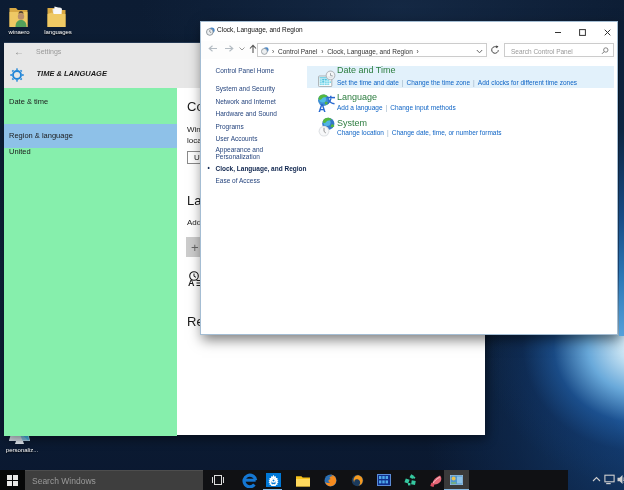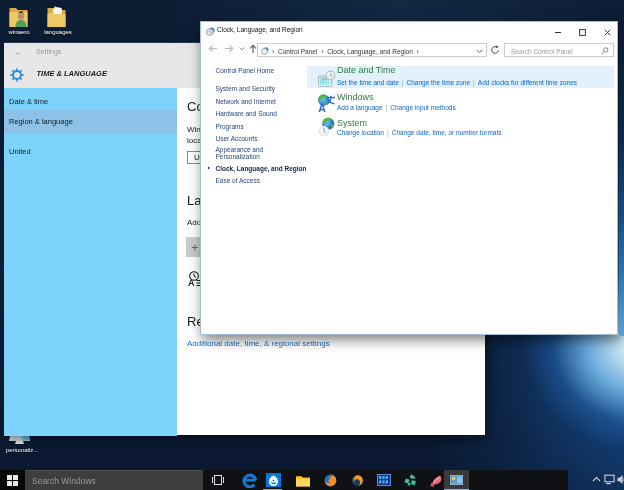--- a/index.html
+++ b/index.html
@@ -13,21 +13,21 @@
       linear-gradient(180deg, #0c1c33 0%, #0e2138 55%, #0a1830 100%);
   }
   .abs { position:absolute; }
 
   
   .dlabel { position:absolute; color:#fff; font-size:6px; text-align:center; text-shadow:0 1px 1px rgba(0,0,0,0.9); }
 
   
   #settings { position:absolute; left:4px; top:42px; width:481px; height:393px; background:#fff; border-top:1.5px solid #243852; box-shadow:2px 4px 10px rgba(0,0,0,0.45); }
   #set-head { position:absolute; left:0; top:0; width:100%; height:45px; background:#e7e7e7; }
-  #set-side { position:absolute; left:0; top:45px; width:173px; height:348px; background:#7dd3fc; }
+  #set-side { position:absolute; left:0; top:45px; width:173px; height:348px; background:#86efac; }
   .srow { position:absolute; left:0; width:173px; height:24px; font-size:7.5px; color:#1a1a1a; line-height:24px; padding-left:5px; }
   #set-content { position:absolute; left:173px; top:45px; right:0; bottom:0; background:#fff; padding-left:10px; color:#1a1a1a; }
 
   
   #cp { position:absolute; left:200px; top:21px; width:418px; height:314px; background:#fff; border:1px solid #a4bdd3; box-shadow:2px 5px 12px rgba(0,0,0,0.5); }
   #cp-toolbar { position:absolute; left:0; top:19px; width:100%; height:18px; background:#fdfdfd; }
   .tbox { position:absolute; background:#fff; border:1px solid #cccccc; }
   .navlink { position:absolute; left:14.5px; color:#26457e; font-size:6.5px; white-space:nowrap; }
   .cathead { color:#2c7d3f; font-size:9px; }
   .clink { color:#0d63c5; }
@@ -77,41 +77,40 @@
     <svg style="position:absolute;left:6.3px;top:25.3px;" width="14" height="14" viewBox="0 0 14 14">
       <g stroke="#2286d8" fill="none">
         <circle cx="7" cy="7" r="4" stroke-width="1.9"></circle>
         <path stroke-width="1.9" d="M12.2 7 H13.6 M10.68 10.68 L11.67 11.67 M7 12.2 V13.6 M3.32 10.68 L2.33 11.67 M1.8 7 H0.4 M3.32 3.32 L2.33 2.33 M7 1.8 V0.4 M10.68 3.32 L11.67 2.33"></path>
       </g>
     </svg>
     <div style="position:absolute;left:32.5px;top:25.5px;color:#1a1a1a;font-size:7.5px;font-weight:bold;letter-spacing:0px;font-style:italic;">TIME &amp; LANGUAGE</div>
   </div>
   <div id="set-side">
     <div class="srow" style="top:2px;">Date &amp; time</div>
-    <div class="srow" style="top:22px;background:#8ec1e8;">Region &amp; language</div>
+    <div class="srow" style="top:36px;background:#8ec1e8;">Region &amp; language</div>
     <div class="srow" style="top:52px;">United</div>
   </div>
   <div id="set-content">
     <div style="position:absolute;left:10px;top:11px;font-size:13px;font-weight:300;color:#1a1a1a;">Country or region</div>
     <div style="position:absolute;left:10px;top:37px;font-size:8px;color:#1a1a1a;line-height:10.5px;">Windows and apps might use your country or region to give you<br>local content</div>
     <div style="position:absolute;left:10px;top:63px;width:148px;height:13px;border:1px solid #8a8a8a;font-size:8px;color:#1a1a1a;line-height:12px;padding-left:6px;">United States</div>
     <div style="position:absolute;left:10px;top:105px;font-size:13px;font-weight:300;color:#1a1a1a;">Languages</div>
     <div style="position:absolute;left:10px;top:130px;font-size:8px;color:#1a1a1a;">Add a language to read and type in that language</div>
     <div style="position:absolute;left:9px;top:149px;width:80px;height:20px;background:#cccccc;">
       <div style="position:absolute;left:5px;top:3px;color:#666;font-size:13px;font-weight:300;">+</div>
       <div style="position:absolute;left:18px;top:7px;color:#555;font-size:7px;">Add a language</div>
     </div>
     <svg style="position:absolute;left:11px;top:183px;" width="15" height="16" viewBox="0 0 15 16">
       <circle cx="6" cy="5" r="4.3" fill="none" stroke="#1a1a1a" stroke-width="1.1"></circle>
       <path d="M6 2.5 L6 5.3 L8 6.3" fill="none" stroke="#1a1a1a" stroke-width="1"></path>
       <text x="0" y="15" font-size="9" font-weight="bold" fill="#1a1a1a" font-family="Liberation Sans">A</text>
       <path d="M8.5 9.5 h6 M8.5 12 h6 M8.5 14.5 h6" stroke="#1a1a1a" stroke-width="1.1"></path>
     </svg>
     <div style="position:absolute;left:10px;top:226px;font-size:13px;font-weight:300;color:#1a1a1a;">Related settings</div>
-    <div style="position:absolute;left:10px;top:250.5px;font-size:8px;color:#1873cc;">Additional date, time, &amp; regional settings</div>
   </div>
 </div>
 
 <div id="cp">
 
   <svg style="position:absolute;left:5px;top:5px;" width="9" height="9" viewBox="0 0 9 9">
     <circle cx="5.8" cy="3.2" r="2.8" fill="#4a88c8"></circle>
     <circle cx="3.8" cy="5" r="3.3" fill="#eceff1" stroke="#8a9299" stroke-width="0.9"></circle>
     <path d="M3.8 3 L3.8 5 L5.3 5.8" stroke="#777" stroke-width="0.7" fill="none"></path>
   </svg>
@@ -209,21 +208,21 @@
     <path d="M7 3.4 C9 2 13 2.2 14.8 4.2 C12.5 5.5 10.5 4.5 9 6.5 C7.5 8.7 5.8 8 5.3 6.6 C5.6 5.3 6.2 4.2 7 3.4 Z" fill="#55b83e"></path>
     <path d="M12 10 C13.8 9.2 15.6 10.2 16.1 11.6 C14.6 13 12.6 12.8 11.8 11.7 Z" fill="#55b83e"></path>
     <text x="5.3" y="19.5" font-size="10.5" font-weight="bold" fill="#2a6ad0" font-family="Liberation Sans">A</text>
     <g stroke="#2a6ad0" stroke-width="1.5" fill="none">
       <path d="M13.6 5.6 H22"></path>
       <path d="M17.8 3.8 V6.5"></path>
       <path d="M14.5 11.8 C16.5 10 17.5 8.5 17.8 6.8"></path>
       <path d="M15.2 7.5 C16.5 9.8 19 11.5 21.5 11.8"></path>
     </g>
   </svg>
-  <div style="position:absolute;left:136px;top:70px;" class="cathead">Windows</div>
+  <div style="position:absolute;left:136px;top:70px;" class="cathead">Language</div>
   <div style="position:absolute;left:136px;top:82px;" class="crow-links"><span class="clink">Add a language</span><span class="csep">|</span><span class="clink">Change input methods</span></div>
 
   <svg style="position:absolute;left:112px;top:93px;" width="22" height="23" viewBox="0 0 22 23">
     <circle cx="15.3" cy="8.8" r="6.1" fill="#3576c8"></circle>
     <circle cx="14" cy="7.5" r="3.6" fill="#55c0e8" opacity="0.85"></circle>
     <path d="M11.5 3.8 C13.5 2.2 17 2.4 18.8 4.4 C16.5 5.7 14.8 4.7 13.3 6.7 C11.8 8.9 10.2 8.2 9.7 6.8 C10 5.5 10.7 4.6 11.5 3.8 Z" fill="#55b83e"></path>
     <path d="M18.5 9.5 C20 9 21.2 10 21.3 11.3 C20 12.8 18 12.3 17.5 11.2 Z" fill="#55b83e"></path>
     <circle cx="11" cy="16.2" r="5.4" fill="#dfe2e5"></circle>
     <circle cx="11" cy="16.2" r="4.3" fill="#f7f8f9"></circle>
     <path d="M11 12.8 V16.4 L12.8 18" stroke="#888" stroke-width="0.9" fill="none"></path>

